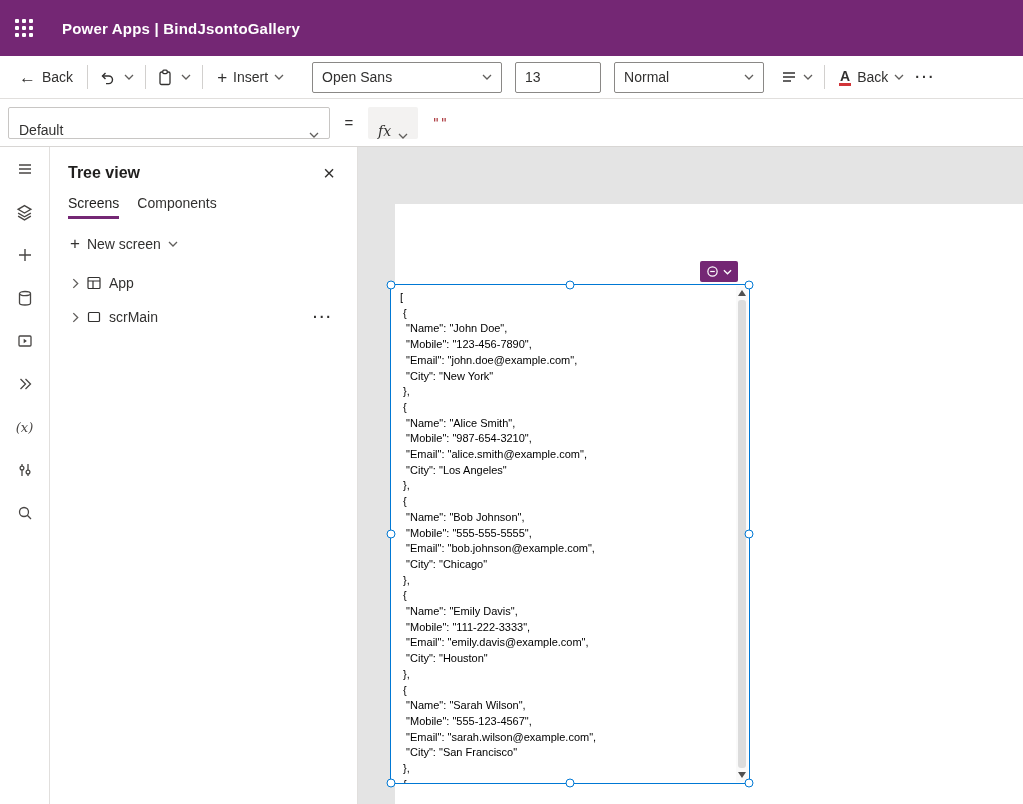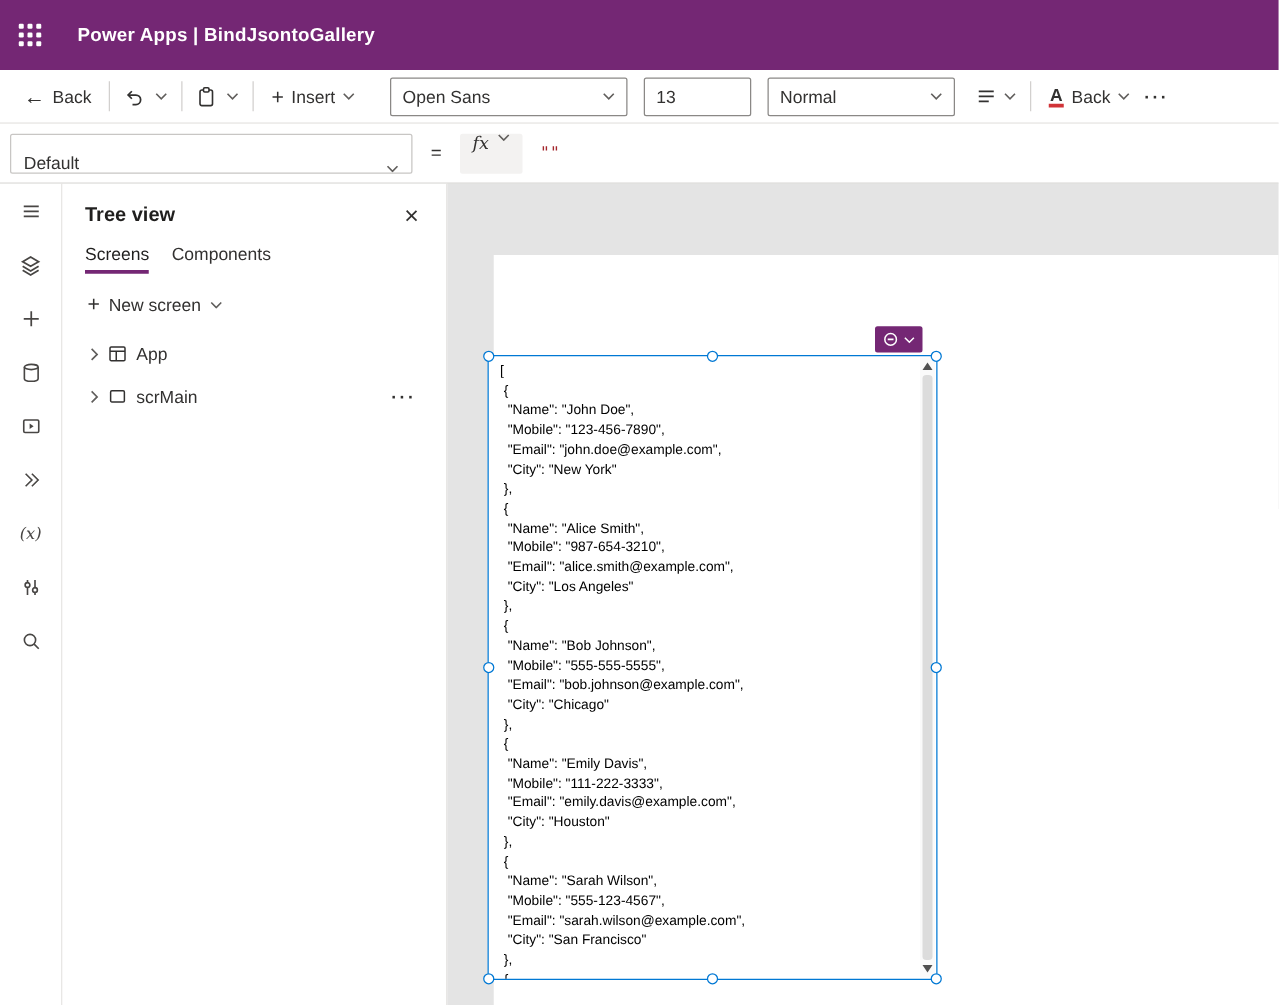--- a/index.html
+++ b/index.html
@@ -36,21 +36,21 @@
   .chev{display:block;flex:0 0 auto;}
   .colorA{font-size:14px;font-weight:600;line-height:14px;border-bottom:3px solid #d13438;padding:0 1px;}
   .overflow-dots{letter-spacing:2px;font-weight:700;font-size:14px;}
 
   
   .formula-bar{flex:0 0 48px;display:flex;align-items:center;border-bottom:1px solid #d8d6d4;
     background:#fff;padding:0 0 0 8px;}
   .prop-select{width:322px;height:32px;border:1px solid #c8c6c4;border-radius:2px;display:flex;
     align-items:flex-end;justify-content:space-between;padding:0 10px;font-size:14px;cursor:pointer;}
   .equals{width:38px;text-align:center;font-size:15px;color:#323130;}
-  .fx-box{height:32px;background:#f3f2f1;border-radius:2px;display:flex;align-items:flex-start;
+  .fx-box{height:32px;background:#f3f2f1;border-radius:2px;display:flex;align-items:flex-end;
     gap:7px;padding:0 10px;cursor:pointer;}
   .fx-label{font-family:"DejaVu Serif","Liberation Serif",serif;font-style:italic;font-size:14px;}
   .formula-text{margin-left:14px;font-family:"DejaVu Sans Mono","Liberation Mono",monospace;
     font-size:13px;color:var(--formula-string);}
 
   
   .body{flex:1;display:flex;min-height:0;}
 
   
   .rail{flex:0 0 50px;border-right:1px solid #e1dfdd;background:#fff;display:flex;

